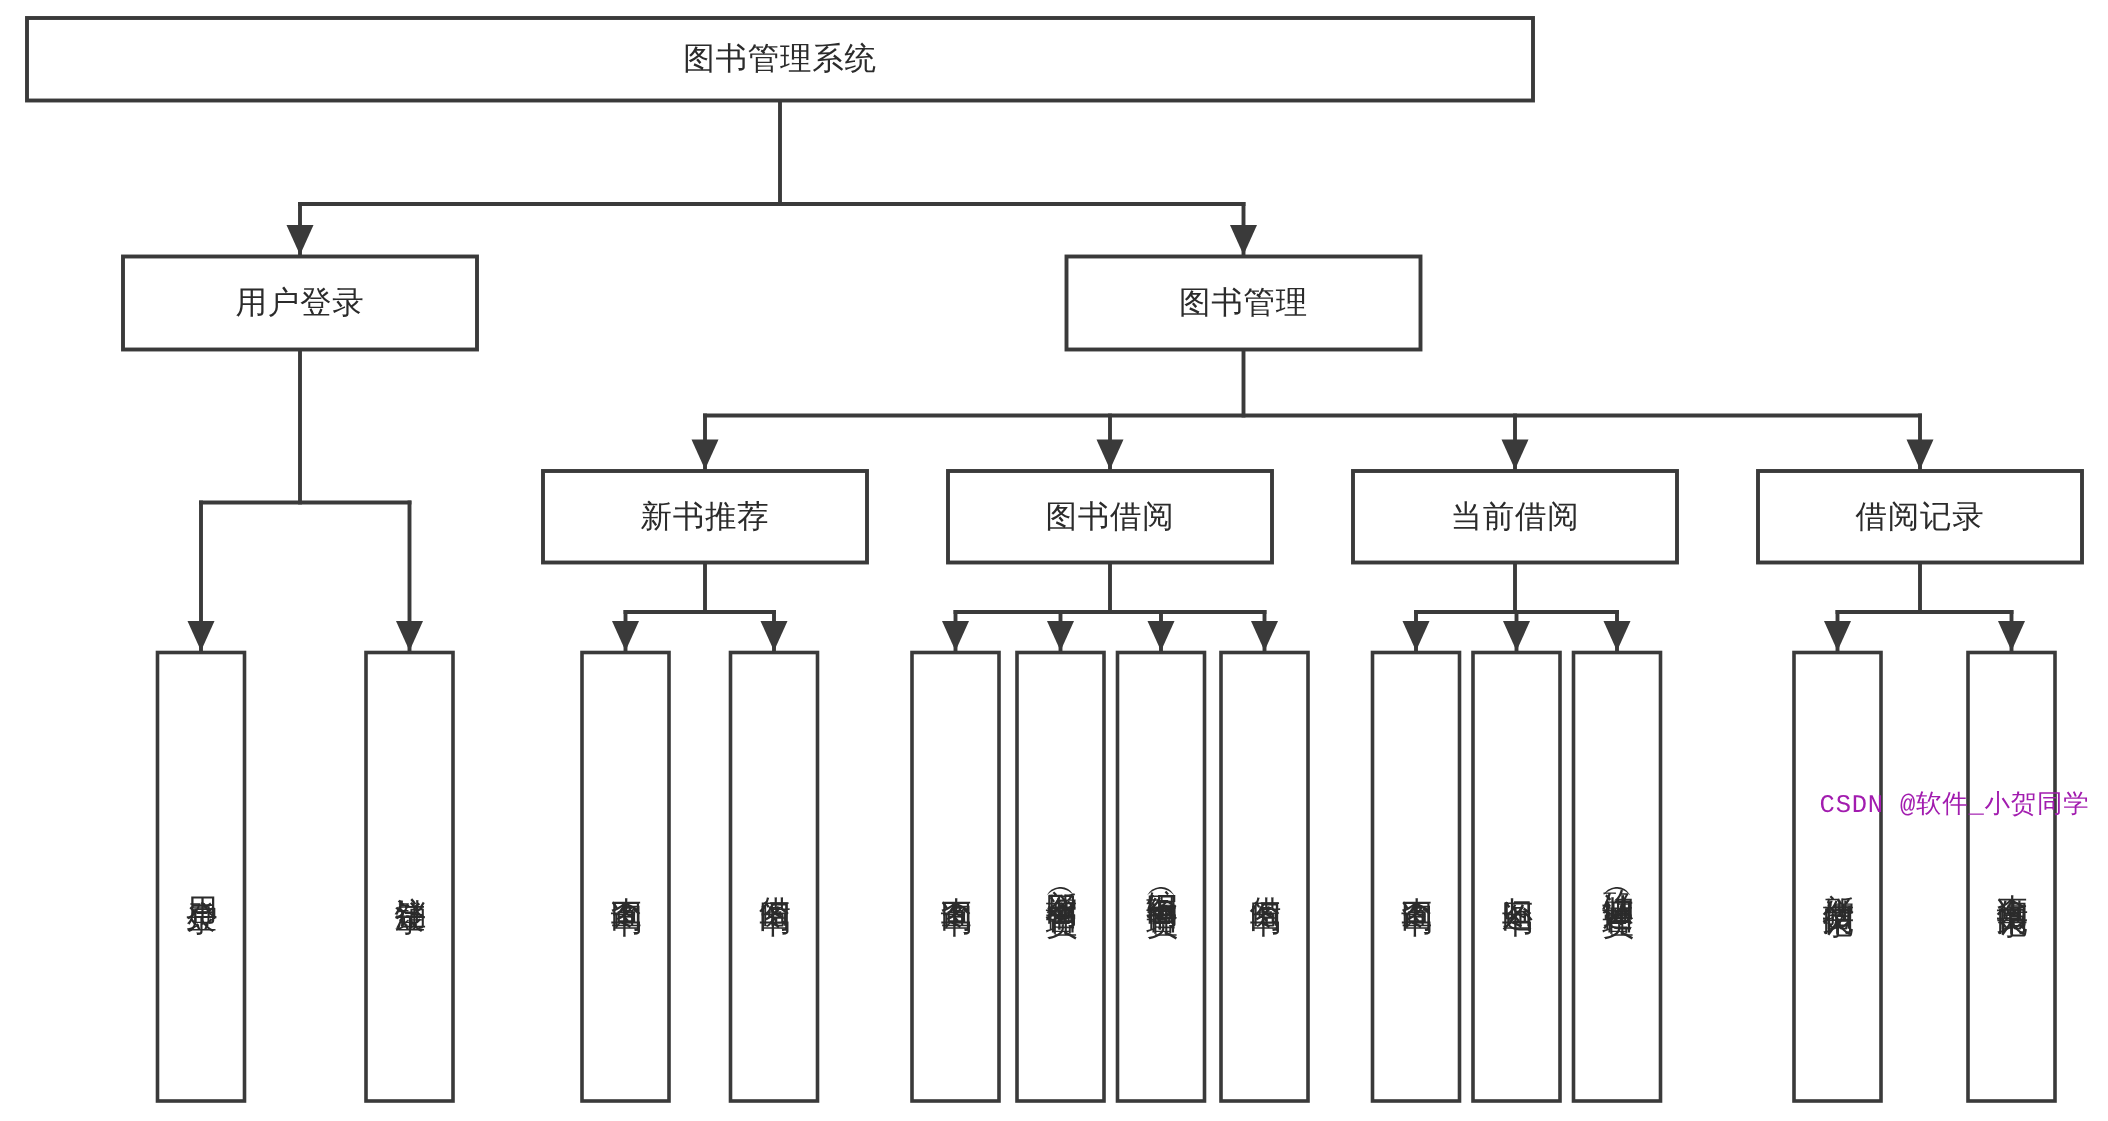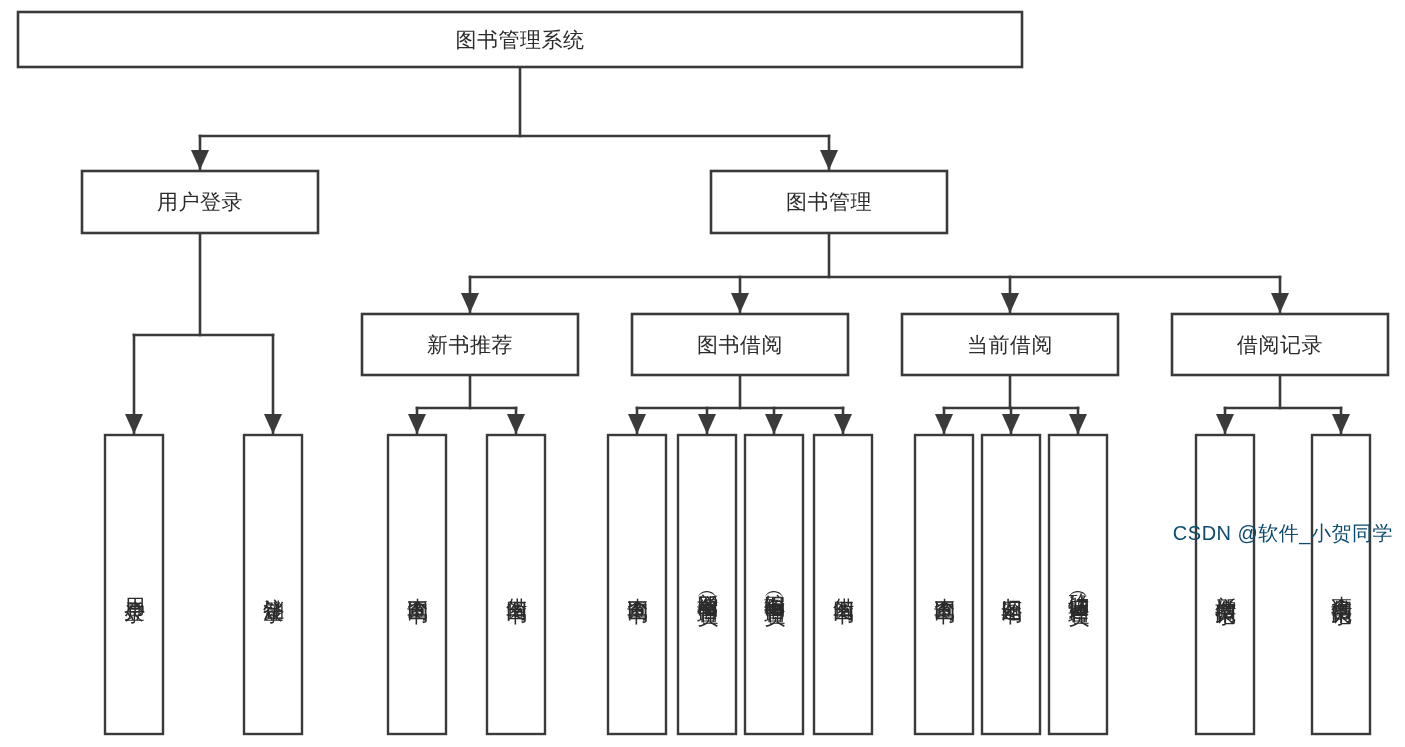--- a/index.html
+++ b/index.html
@@ -63,23 +63,23 @@
     color: #2b2b2b;
     letter-spacing: 2px;
     text-align: center;
     white-space: nowrap;
     pointer-events: none;
   }
   .watermark {
     position: absolute;
     right: 12px;
     bottom: 6px;
-    font-family: Liberation Sans, sans-serif;
-    font-size: 20px;
-    color: #0c4a6e;
+    font-family: Liberation Mono, monospace;
+    font-size: 17px;
+    color: #a21caf;
     letter-spacing: 0.5px;
     user-select: none;
   }
 </style>
 </head>
 <body>
 
 <div id="diagram-root">
 
   <svg class="diagram-canvas" viewBox="0 0 1405 747">

